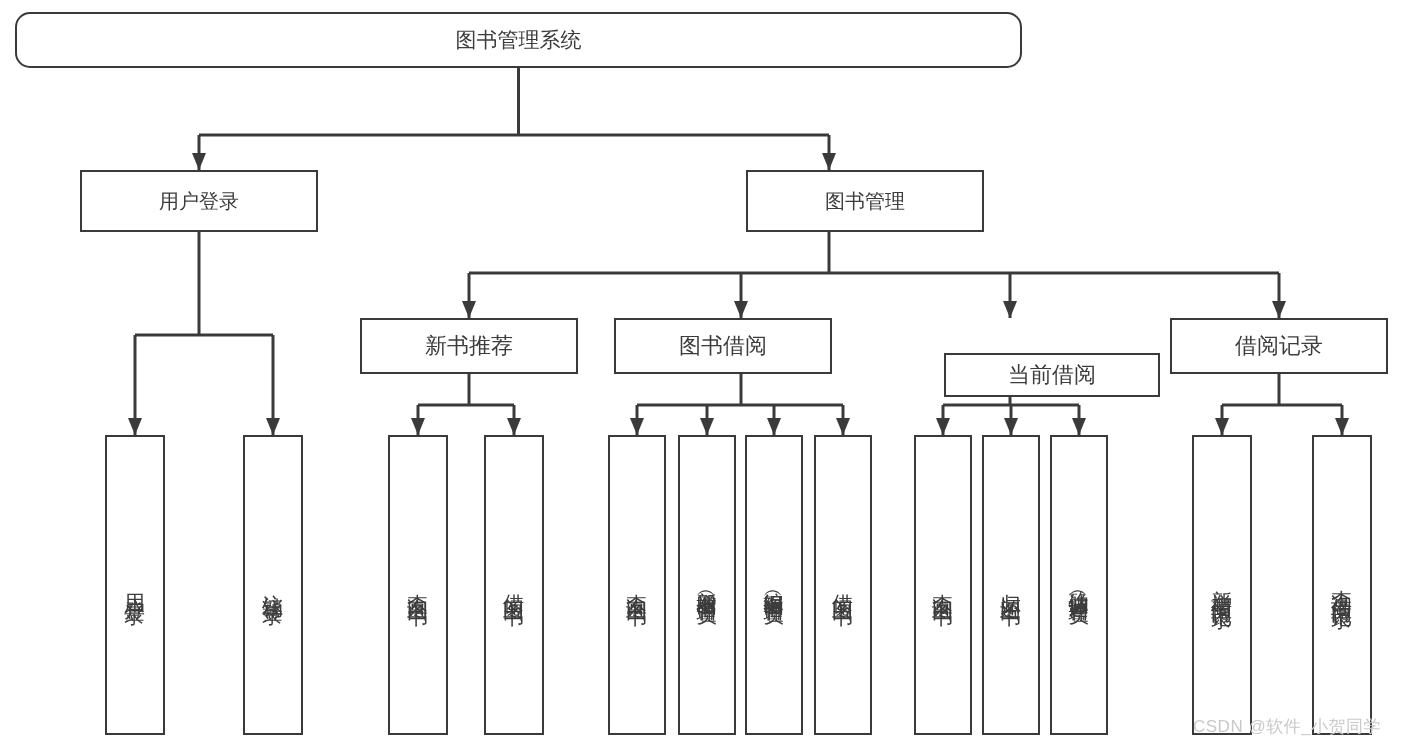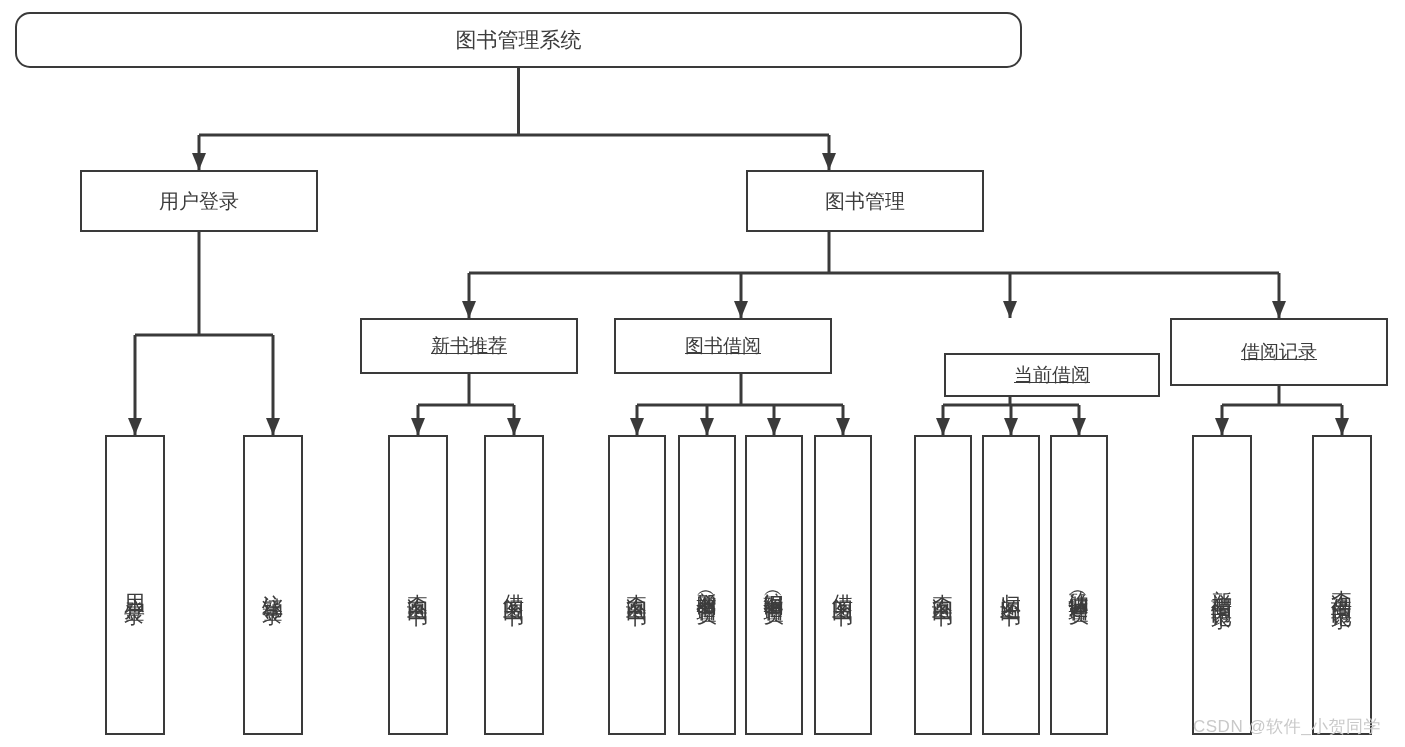--- a/index.html
+++ b/index.html
@@ -36,22 +36,21 @@
     overflow: hidden;
   }
   .node.root {
     font-size: 21px;
     border-radius: 15px;
   }
   .node.level2 {
     font-size: 20px;
   }
   .node.level3 {
-    font-size: 19px;
-    text-decoration: underline;
+    font-size: 22px;
   }
   .node.leaf {
     writing-mode: vertical-rl;
     text-orientation: upright;
     font-size: 21px;
     letter-spacing: 4px;
     padding: 6px 0;
     line-height: 1;
   }
   .node.leaf.tall-text {
@@ -140,21 +139,21 @@
       </div>
       <div class="node level3" style="left: 360px; top: 318px; width: 218px; height: 56px;">
         <span class="node-label">新书推荐</span>
       </div>
       <div class="node level3" style="left: 614px; top: 318px; width: 218px; height: 56px;">
         <span class="node-label">图书借阅</span>
       </div>
       <div class="node level3" style="left: 944px; top: 318px; width: 216px; height: 44px; margin-top: 35px;">
         <span class="node-label">当前借阅</span>
       </div>
-      <div class="node level3" style="left: 1170px; top: 318px; width: 218px; height: 68px;">
+      <div class="node level3" style="left: 1170px; top: 318px; width: 218px; height: 56px;">
         <span class="node-label">借阅记录</span>
       </div>
       <div class="node leaf" style="left: 105px; top: 435px; width: 60px; height: 300px;">
         <span class="node-label">用户登录</span>
       </div>
       <div class="node leaf" style="left: 243px; top: 435px; width: 60px; height: 300px;">
         <span class="node-label">注销登录</span>
       </div>
       <div class="node leaf" style="left: 388px; top: 435px; width: 60px; height: 300px;">
         <span class="node-label">查询图书</span>

